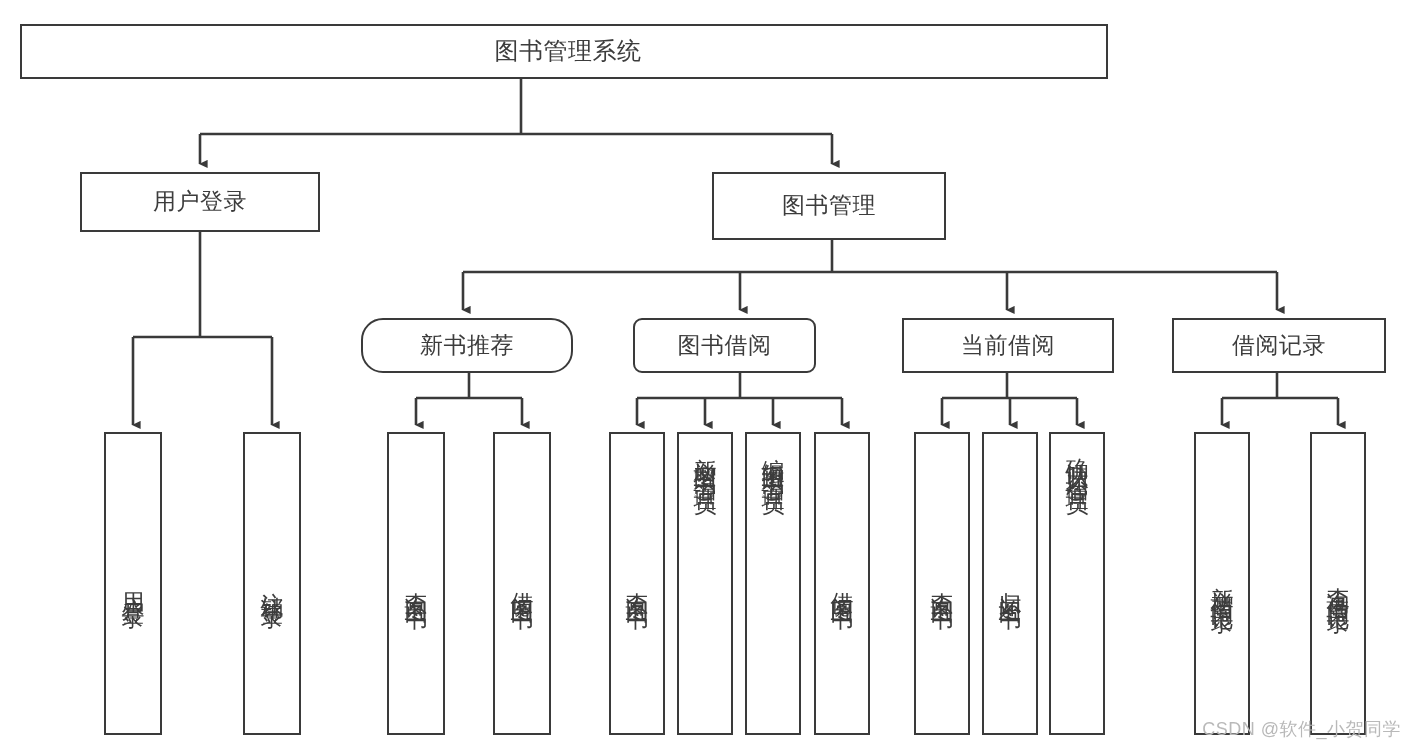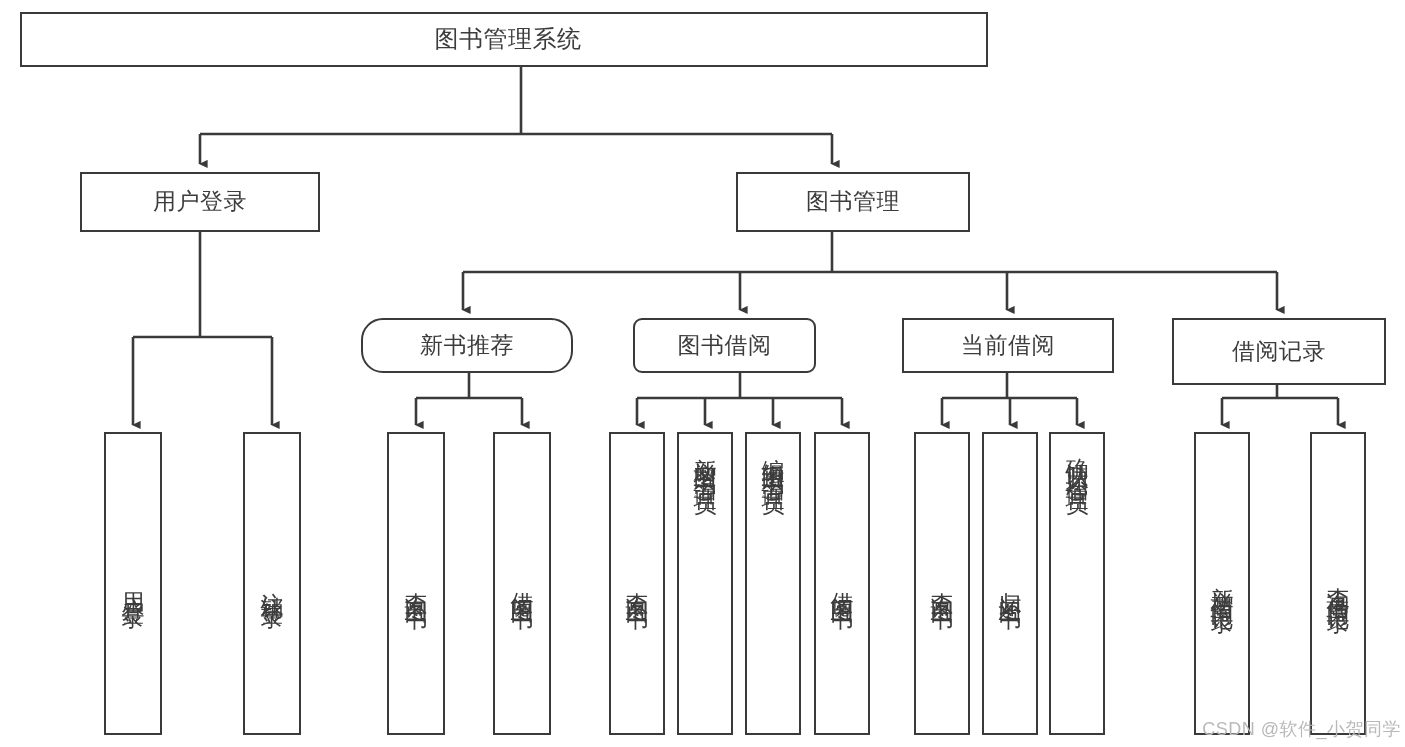--- a/index.html
+++ b/index.html
@@ -133,45 +133,45 @@
       <path d="M 1010 398 L 1010 425" marker-end="url(#arrowhead)"></path>
       <path d="M 1077 398 L 1077 425" marker-end="url(#arrowhead)"></path>
 
       <path d="M 1277 373 L 1277 398"></path>
       <path d="M 1222 398 L 1338 398"></path>
       <path d="M 1222 398 L 1222 425" marker-end="url(#arrowhead)"></path>
       <path d="M 1338 398 L 1338 425" marker-end="url(#arrowhead)"></path>
     </g>
   </svg>
 
-  <div class="node horiz root" style="left:20px; top:12px; width:968px; height:55px;padding-left:8px;">
+  <div class="node horiz root" style="left:20px; top:24px; width:1088px; height:55px;padding-left:8px;">
     <span class="node-label">图书管理系统</span>
   </div>
 
   <div class="node horiz" style="left:80px; top:172px; width:240px; height:60px;">
     <span class="node-label">用户登录</span>
   </div>
 
-  <div class="node horiz" style="left:712px; top:172px; width:234px; height:60px;margin-left:24px;">
+  <div class="node horiz" style="left:712px; top:172px; width:234px; height:68px;">
     <span class="node-label">图书管理</span>
   </div>
 
   <div class="node horiz" style="left:361px; top:318px; width:212px; height:55px;border-radius:22px;">
     <span class="node-label">新书推荐</span>
   </div>
 
   <div class="node horiz" style="left:633px; top:318px; width:183px; height:55px;border-radius:9px;">
     <span class="node-label">图书借阅</span>
   </div>
 
   <div class="node horiz" style="left:902px; top:318px; width:212px; height:55px;justify-content:center;">
     <span class="node-label">当前借阅</span>
   </div>
 
-  <div class="node horiz" style="left:1172px; top:318px; width:214px; height:67px;">
+  <div class="node horiz" style="left:1172px; top:318px; width:214px; height:55px;">
     <span class="node-label">借阅记录</span>
   </div>
 
   <div class="node leaf" style="left:104px; top:432px; width:58px; height:303px;">
     <div class="leaf-inner">
       <span class="node-label">用户登录</span>
     </div>
   </div>
 
   <div class="node leaf" style="left:243px; top:432px; width:58px; height:303px;">

